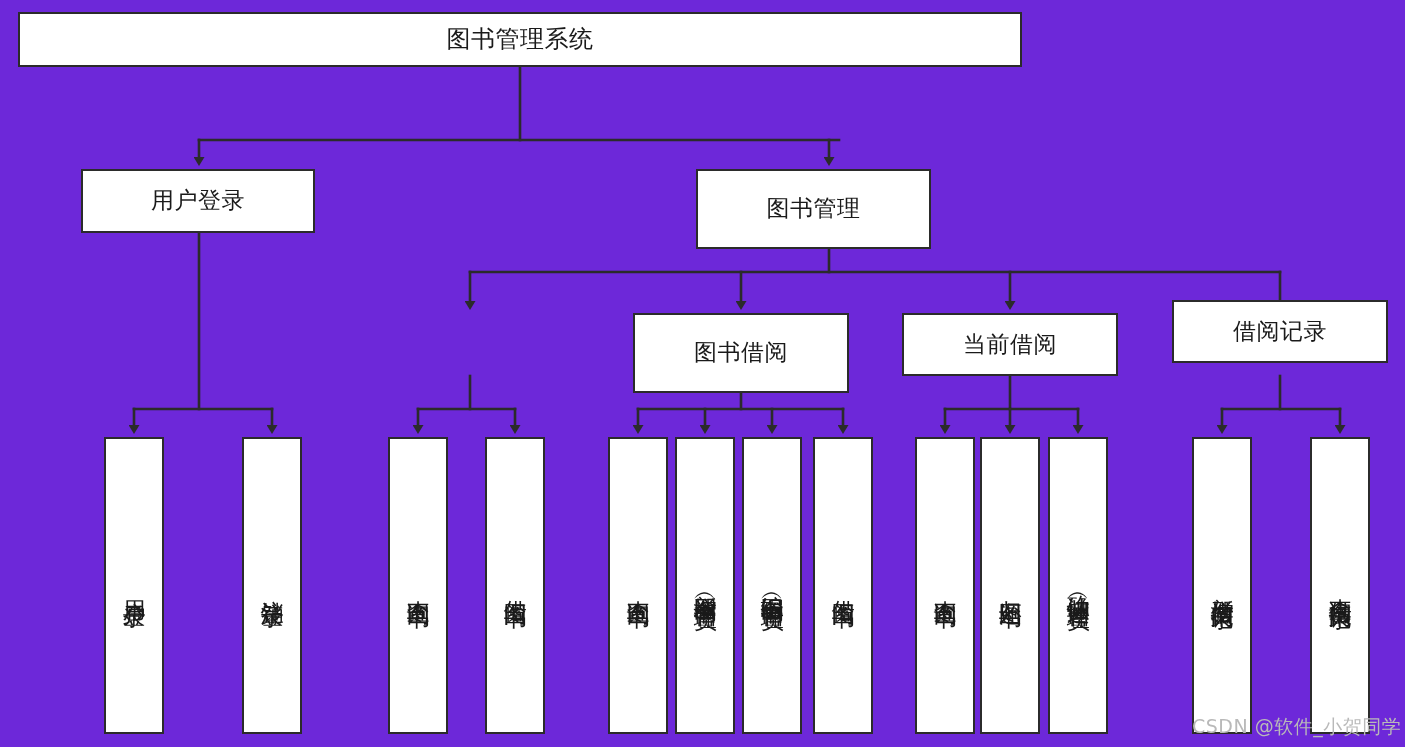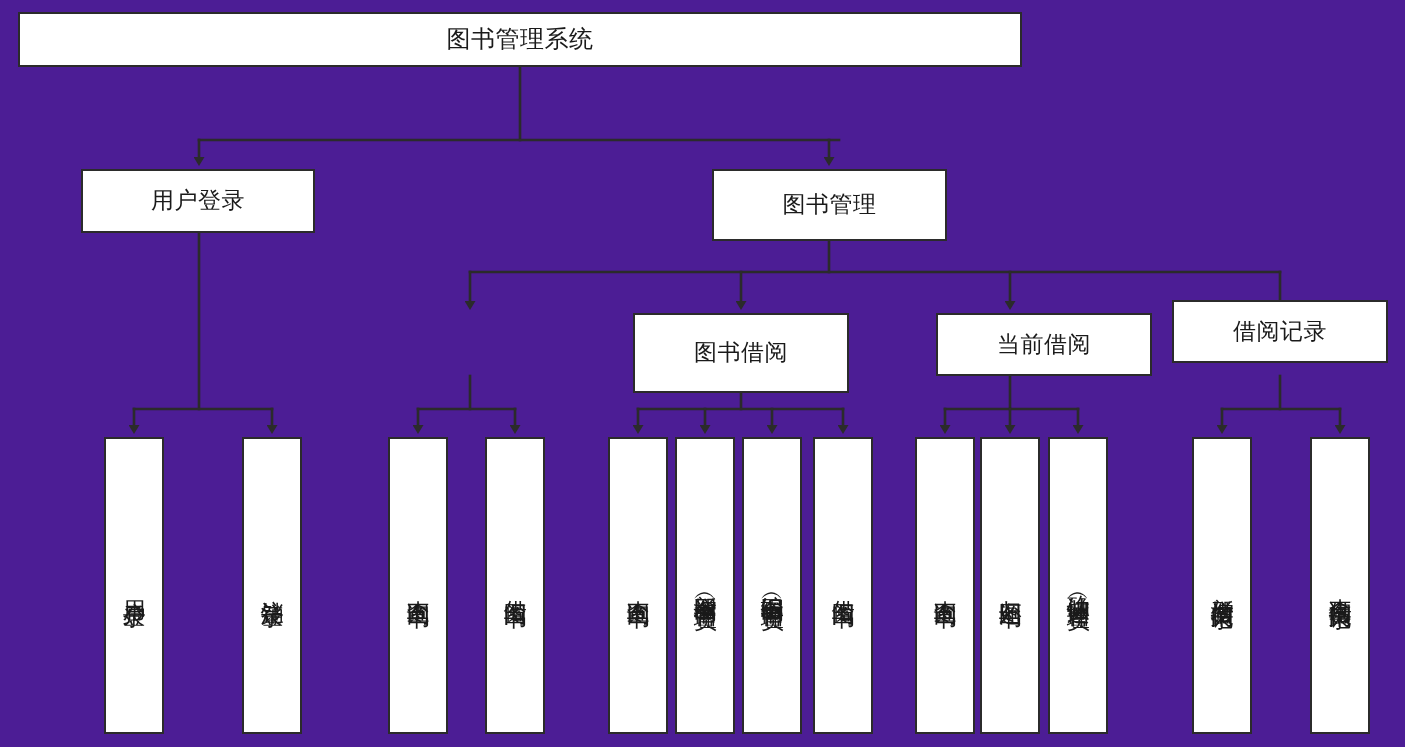--- a/index.html
+++ b/index.html
@@ -7,21 +7,21 @@
     padding: 0;
     background: #ffffff;
   }
   body {
     font-family: "DejaVu Sans", "Liberation Sans", sans-serif;
   }
   #canvas {
     position: relative;
     width: 1405px;
     height: 747px;
-    background: #4c1d95;
+    background: #6d28d9;
     overflow: hidden;
   }
   #edges {
     position: absolute;
     left: 0;
     top: 0;
     width: 1405px;
     height: 747px;
   }
   .node {
@@ -123,30 +123,30 @@
   </svg>
 
   <div class="node horizontal" id="root-node" style="left:18px; top:12px; width:1004px; height:55px;">
     <span class="label">图书管理系统</span>
   </div>
 
   <div class="node horizontal" style="left:81px; top:169px; width:234px; height:64px;">
     <span class="label">用户登录</span>
   </div>
 
-  <div class="node horizontal" style="left:712px; top:169px; width:235px; height:72px;">
+  <div class="node horizontal" style="left:696px; top:169px; width:235px; height:80px;">
     <span class="label">图书管理</span>
   </div>
 
 
   <div class="node horizontal" style="left:633px; top:313px; width:216px; height:80px;">
     <span class="label">图书借阅</span>
   </div>
 
-  <div class="node horizontal" style="left:936px; top:313px; width:216px; height:63px;">
+  <div class="node horizontal" style="left:902px; top:313px; width:216px; height:63px;">
     <span class="label">当前借阅</span>
   </div>
 
   <div class="node horizontal" style="left:1172px; top:300px; width:216px; height:63px;">
     <span class="label">借阅记录</span>
   </div>
 
   <div class="node vertical" style="left:104px; top:437px; width:60px; height:297px;">
     <span class="label">用户登录</span>
   </div>
@@ -192,14 +192,15 @@
   </div>
 
   <div class="node vertical" style="left:1192px; top:437px; width:60px; height:297px;">
     <span class="label">新增借阅记录</span>
   </div>
 
   <div class="node vertical" style="left:1310px; top:437px; width:60px; height:297px;">
     <span class="label">查询借阅记录</span>
   </div>
 
+  <div id="watermark" style="left:1192px; top:714px;">CSDN @软件_小贺同学</div>
 
 </div>
 
 </body></html>

